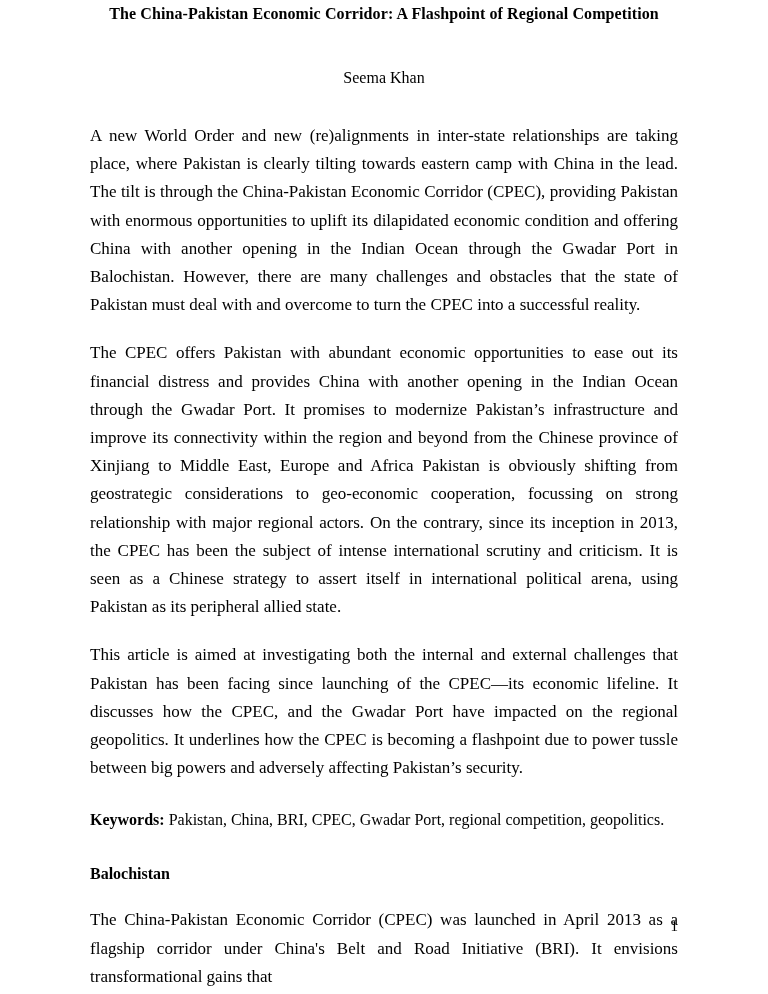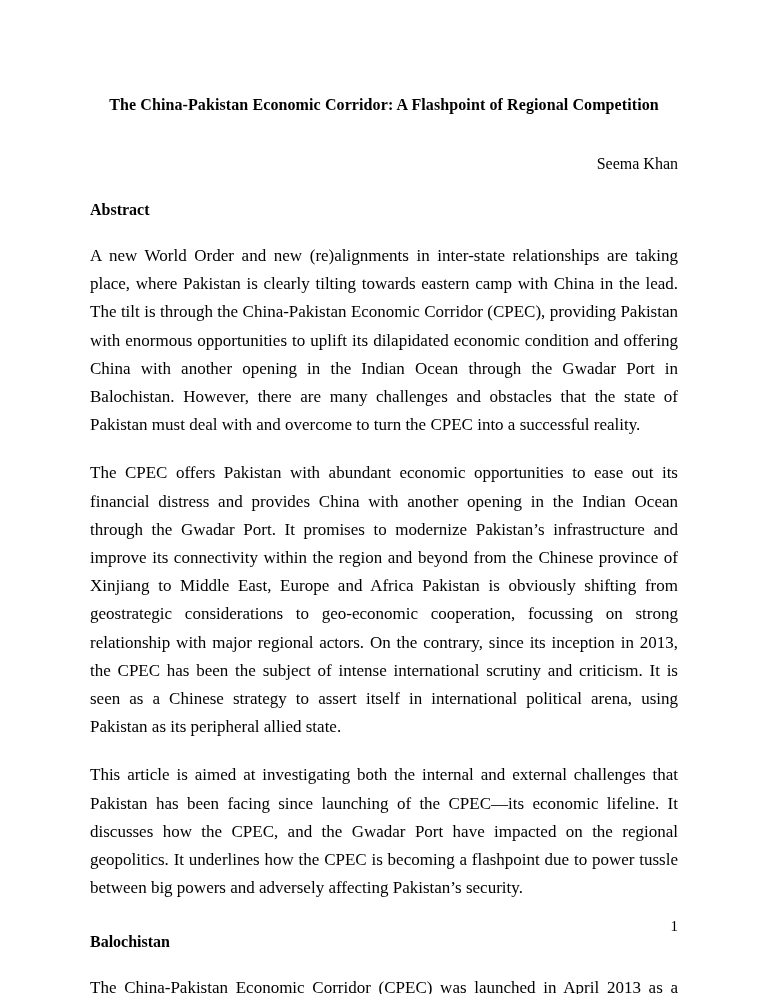--- a/index.html
+++ b/index.html
@@ -22,34 +22,33 @@
     box-sizing: border-box;
     overflow: hidden;
   }
   .content {
     position: absolute;
     left: 90px;
     top: 0;
     width: 588px;
   }
   .doc-title {
-    margin: 7px;
-    padding-top: 84px;
+    margin: 0;
     font-size: 16px;
     font-weight: bold;
     text-align: center;
     line-height: 28px;
     letter-spacing: 0.1px;
   }
   .author {
-    margin: 0;
+    margin: 12px;
     padding-top: 24px;
     font-size: 16px;
     font-weight: normal;
-    text-align: right;
+    text-align: center;
     line-height: 28px;
   }
   .section-heading {
     margin: 0;
     font-size: 16px;
     font-weight: bold;
     text-align: left;
     line-height: 28px;
   }
   .heading-abstract {
@@ -93,28 +92,28 @@
 </head>
 <body>
 
 <div class="page">
   <div class="content">
 
     <h1 class="doc-title">The China-Pakistan Economic Corridor: A Flashpoint of Regional Competition</h1>
 
     <p class="author">Seema Khan</p>
 
-    <h2 class="section-heading heading-abstract">Abstract</h2>
 
     <p class="body-par first-after-heading">A new World Order and new (re)alignments in inter-state relationships are taking place, where Pakistan is clearly tilting towards eastern camp with China in the lead. The tilt is through the China-Pakistan Economic Corridor (CPEC), providing Pakistan with enormous opportunities to uplift its dilapidated economic condition and offering China with another opening in the Indian Ocean through the Gwadar Port in Balochistan. However, there are many challenges and obstacles that the state of Pakistan must deal with and overcome to turn the CPEC into a successful reality.</p>
 
     <p class="body-par">The CPEC offers Pakistan with abundant economic opportunities to ease out its financial distress and provides China with another opening in the Indian Ocean through the Gwadar Port. It promises to modernize Pakistan’s infrastructure and improve its connectivity within the region and beyond from the Chinese province of Xinjiang to Middle East, Europe and Africa Pakistan is obviously shifting from geostrategic considerations to geo-economic cooperation, focussing on strong relationship with major regional actors. On the contrary, since its inception in 2013, the CPEC has been the subject of intense international scrutiny and criticism. It is seen as a Chinese strategy to assert itself in international political arena, using Pakistan as its peripheral allied state.</p>
 
     <p class="body-par">This article is aimed at investigating both the internal and external challenges that Pakistan has been facing since launching of the CPEC—its economic lifeline. It discusses how the CPEC, and the Gwadar Port have impacted on the regional geopolitics. It underlines how the CPEC is becoming a flashpoint due to power tussle between big powers and adversely affecting Pakistan’s security.</p>
 
+    <p class="keywords"><b>Keywords:</b><span> Pakistan, China, BRI, CPEC, Gwadar Port, regional competition, geopolitics.</span></p>
 
     <h2 class="section-heading heading-introduction">Balochistan</h2>
 
     <p class="body-par first-after-heading">The China-Pakistan Economic Corridor (CPEC) was launched in April 2013 as a flagship corridor under China's Belt and Road Initiative (BRI).  It envisions transformational gains that</p>
 
   </div>
 
   <div class="page-number">1</div>
 </div>
 

